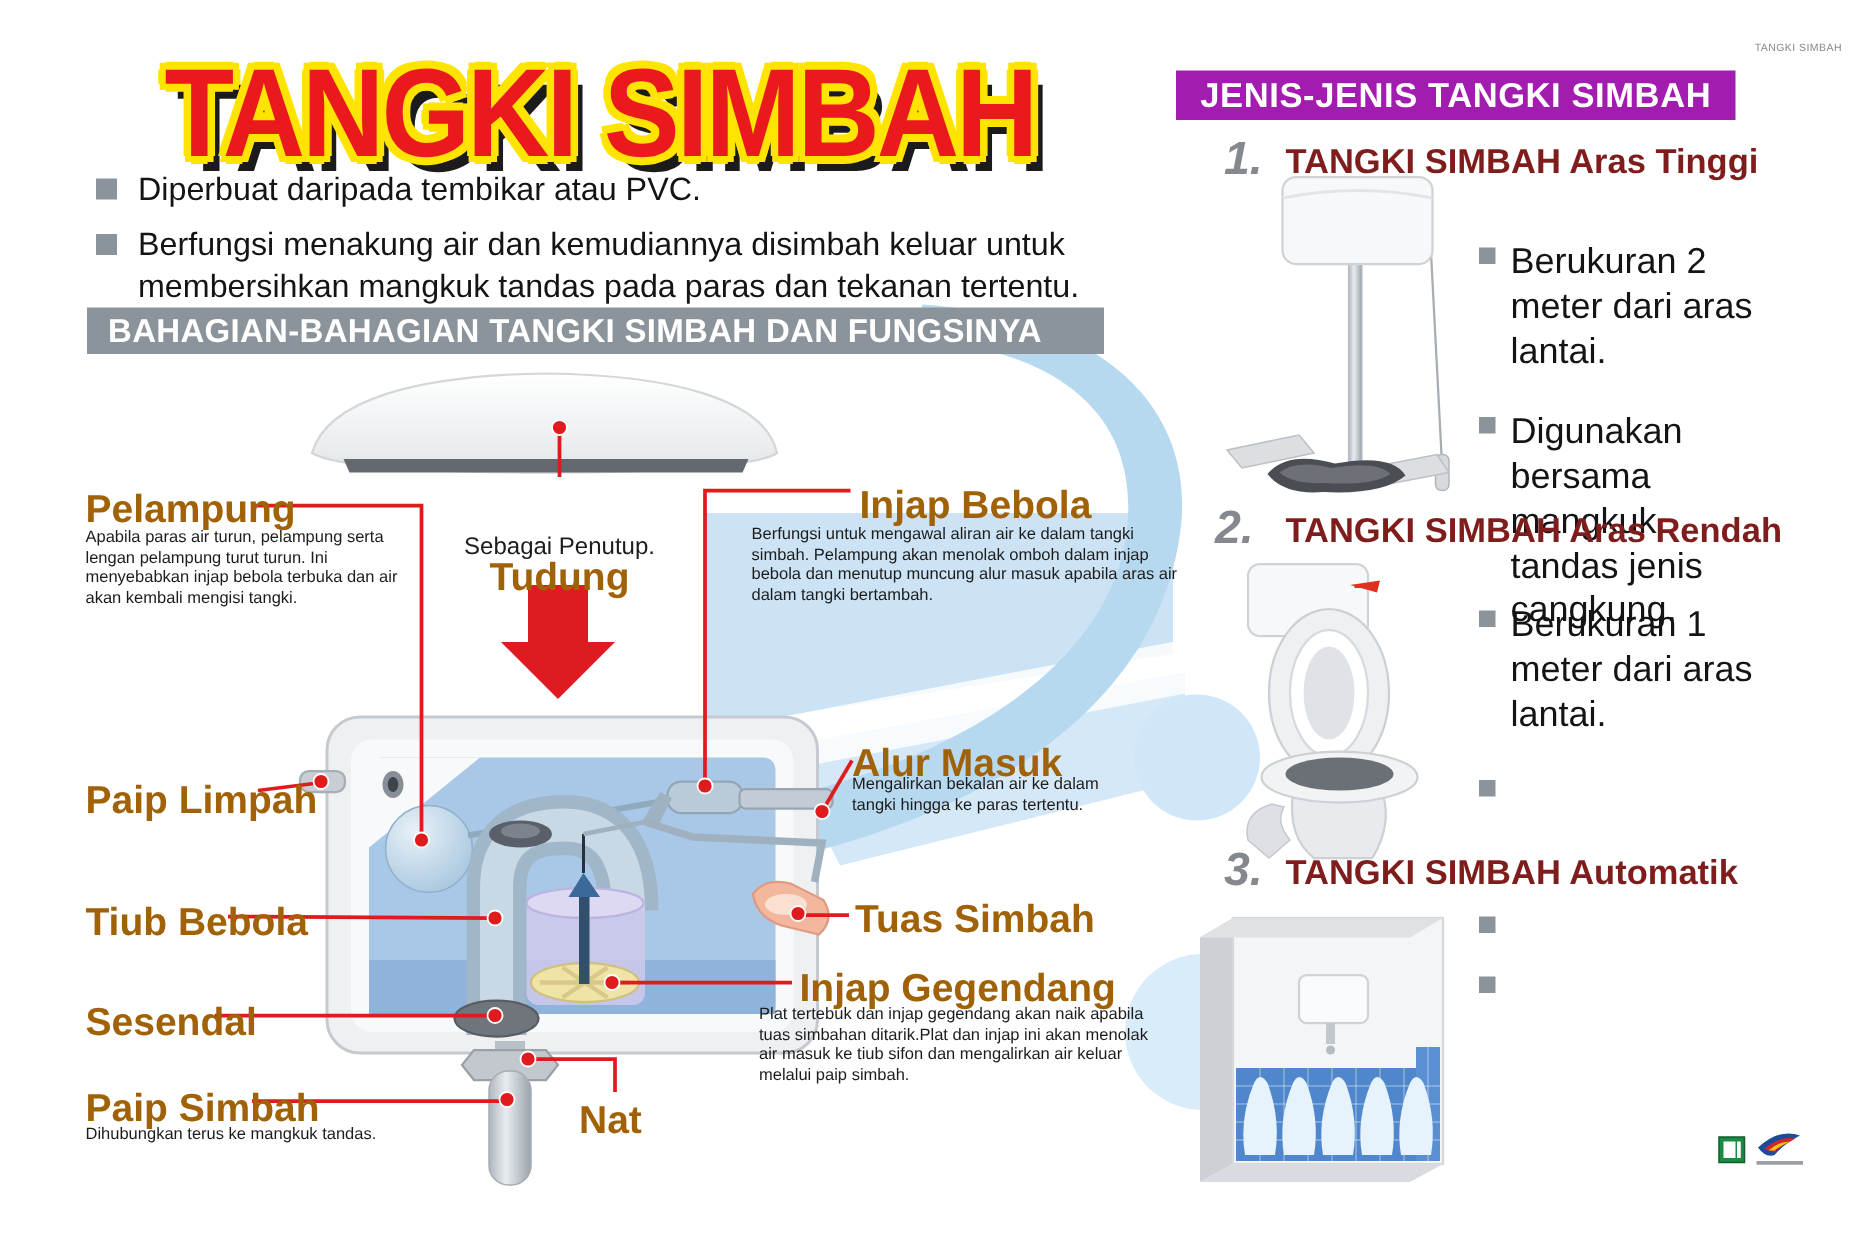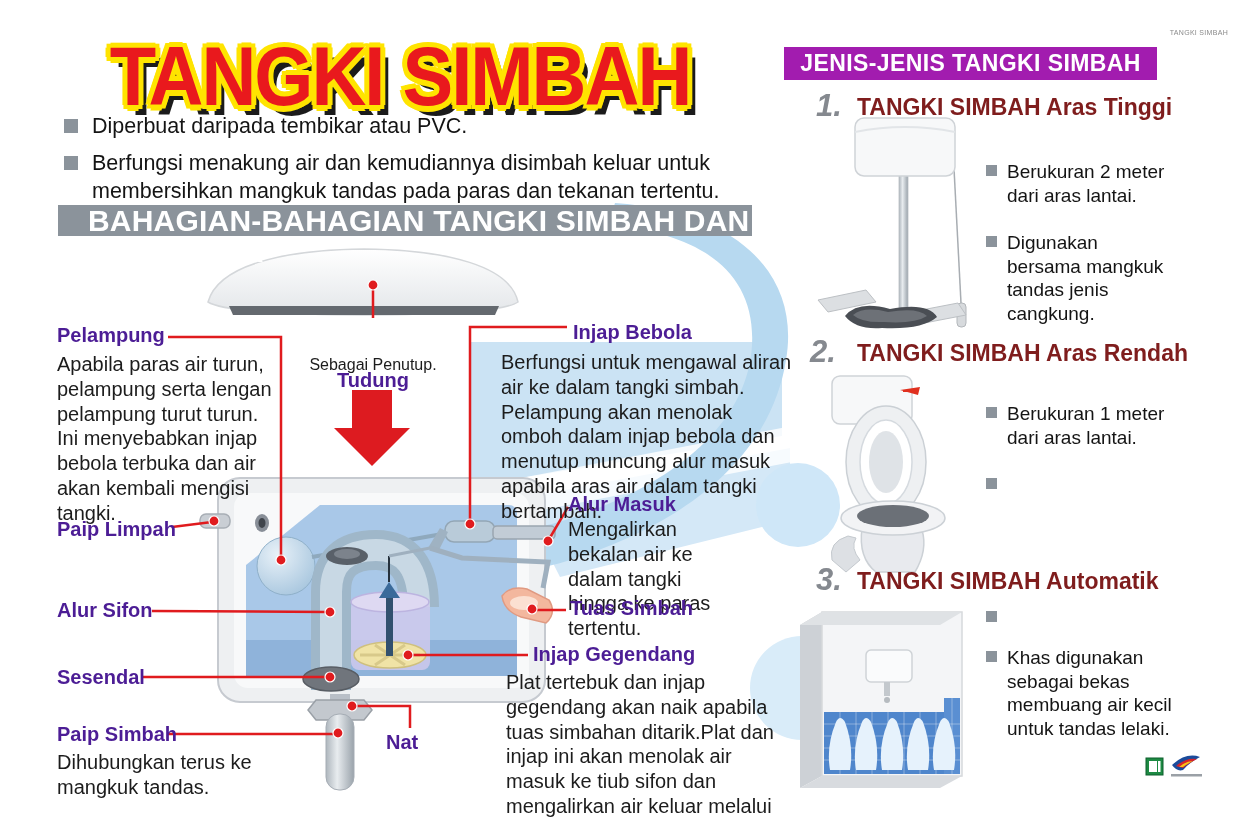--- a/index.html
+++ b/index.html
@@ -19,36 +19,36 @@
                      8px 9px 0 #1b1b1b;}
 
   
   .intro{left:64px;top:112px;width:680px;}
   .intro .row{display:flex;margin-bottom:8px;}
   .sq2{width:14px;height:14px;background:#8b939b;margin:7px 14px 0 0;flex:none;}
   .intro .it{font-size:21.5px;line-height:1.33;color:#141414;}
 
   
   .banner{left:58px;top:205px;width:664px;height:31px;background:#8b939b;color:#ffffff;
-          font-size:30px;font-weight:bold;line-height:31px;padding-left:30px;letter-spacing:.2px;}
-
-  
-  .plabel{font-weight:bold;font-size:20px;color:#4c1d95;white-space:nowrap;}
-  .pdesc{font-size:20px;line-height:1.24;color:#1c1c1c;}
+          font-size:22px;font-weight:bold;line-height:31px;padding-left:14px;letter-spacing:.2px;}
+
+  
+  .plabel{font-weight:bold;font-size:26px;color:#a16207;white-space:nowrap;}
+  .pdesc{font-size:11px;line-height:1.24;color:#1c1c1c;}
 
   
   .corner-tag{left:1158px;top:29px;width:70px;font-size:7px;color:#8a8a8a;letter-spacing:.3px;text-align:right;}
   .panel-header{left:784px;top:47px;width:373px;height:33px;background:#a21caf;color:#fff;
                 font-size:23px;font-weight:bold;line-height:33px;text-align:center;letter-spacing:.4px;}
   .tnum{font-style:italic;font-weight:bold;font-size:31px;color:#85898f;}
   .ttitle{font-weight:bold;font-size:23px;color:#7f1d1d;white-space:nowrap;}
   .tbullets{width:205px;}
   .tbullets .row{display:flex;margin-bottom:24px;}
   .sq1{width:11px;height:11px;background:#8b939b;margin:5px 10px 0 0;flex:none;}
-  .tbullets .it{font-size:19px;line-height:1.24;color:#141414;width:165px;}
+  .tbullets .it{font-size:24px;line-height:1.24;color:#141414;width:165px;}
 </style>
 </head>
 <body>
 
 <svg id="art" width="1235" height="823" viewBox="0 0 1235 823">
   <defs>
     <linearGradient id="gPipe" x1="0" y1="0" x2="1" y2="0">
       <stop offset="0" stop-color="#aeb6bd"></stop>
         <stop offset="0.4" stop-color="#e8ecef"></stop>
         <stop offset="1" stop-color="#9aa3ab"></stop>
@@ -250,21 +250,21 @@
 <div class="abs txt pdesc" style="left:290px;top:355px;width:166px;text-align:center;font-size:16px;">Sebagai Penutup.</div>
 
 <div class="abs txt plabel" style="left:573px;top:321px;">Injap Bebola</div>
 <div class="abs txt pdesc" style="left:501px;top:350px;width:296px;">Berfungsi untuk mengawal aliran air ke dalam tangki simbah. Pelampung akan menolak omboh dalam injap bebola dan menutup muncung alur masuk apabila aras air dalam tangki bertambah.</div>
 
 <div class="abs txt plabel" style="left:57px;top:518px;">Paip Limpah</div>
 
 <div class="abs txt plabel" style="left:568px;top:493px;">Alur Masuk</div>
 <div class="abs txt pdesc" style="left:568px;top:517px;width:168px;">Mengalirkan bekalan air ke dalam tangki hingga ke paras tertentu.</div>
 
-<div class="abs txt plabel" style="left:57px;top:599px;">Alur Sifon</div>
+<div class="abs txt plabel" style="left:57px;top:599px;">Tiub Bebola</div>
 
 <div class="abs txt plabel" style="left:570px;top:597px;">Tuas Simbah</div>
 
 <div class="abs txt plabel" style="left:57px;top:666px;">Sesendal</div>
 
 <div class="abs txt plabel" style="left:533px;top:643px;">Injap Gegendang</div>
 <div class="abs txt pdesc" style="left:506px;top:670px;width:268px;">Plat tertebuk dan injap gegendang akan naik apabila tuas simbahan ditarik.Plat dan injap ini akan menolak air masuk ke tiub sifon dan mengalirkan air keluar melalui paip simbah.</div>
 
 <div class="abs txt plabel" style="left:57px;top:723px;">Paip Simbah</div>
 <div class="abs txt pdesc" style="left:57px;top:750px;width:200px;">Dihubungkan terus ke mangkuk tandas.</div>
@@ -299,15 +299,14 @@
 </div>
 
 <div class="abs txt tnum" style="left:816px;top:562px;">3.</div>
 <div class="abs txt ttitle" style="left:857px;top:568px;">TANGKI SIMBAH Automatik</div>
 <div class="abs txt tbullets" style="left:986px;top:606px;">
   <div class="row">
     <span class="sq1"></span>
   </div>
   <div class="row">
     <span class="sq1"></span>
-    <span class="it">Khas digunakan sebagai bekas membuang air kecil untuk tandas lelaki.</span>
   </div>
 </div>
 
 </body></html>

